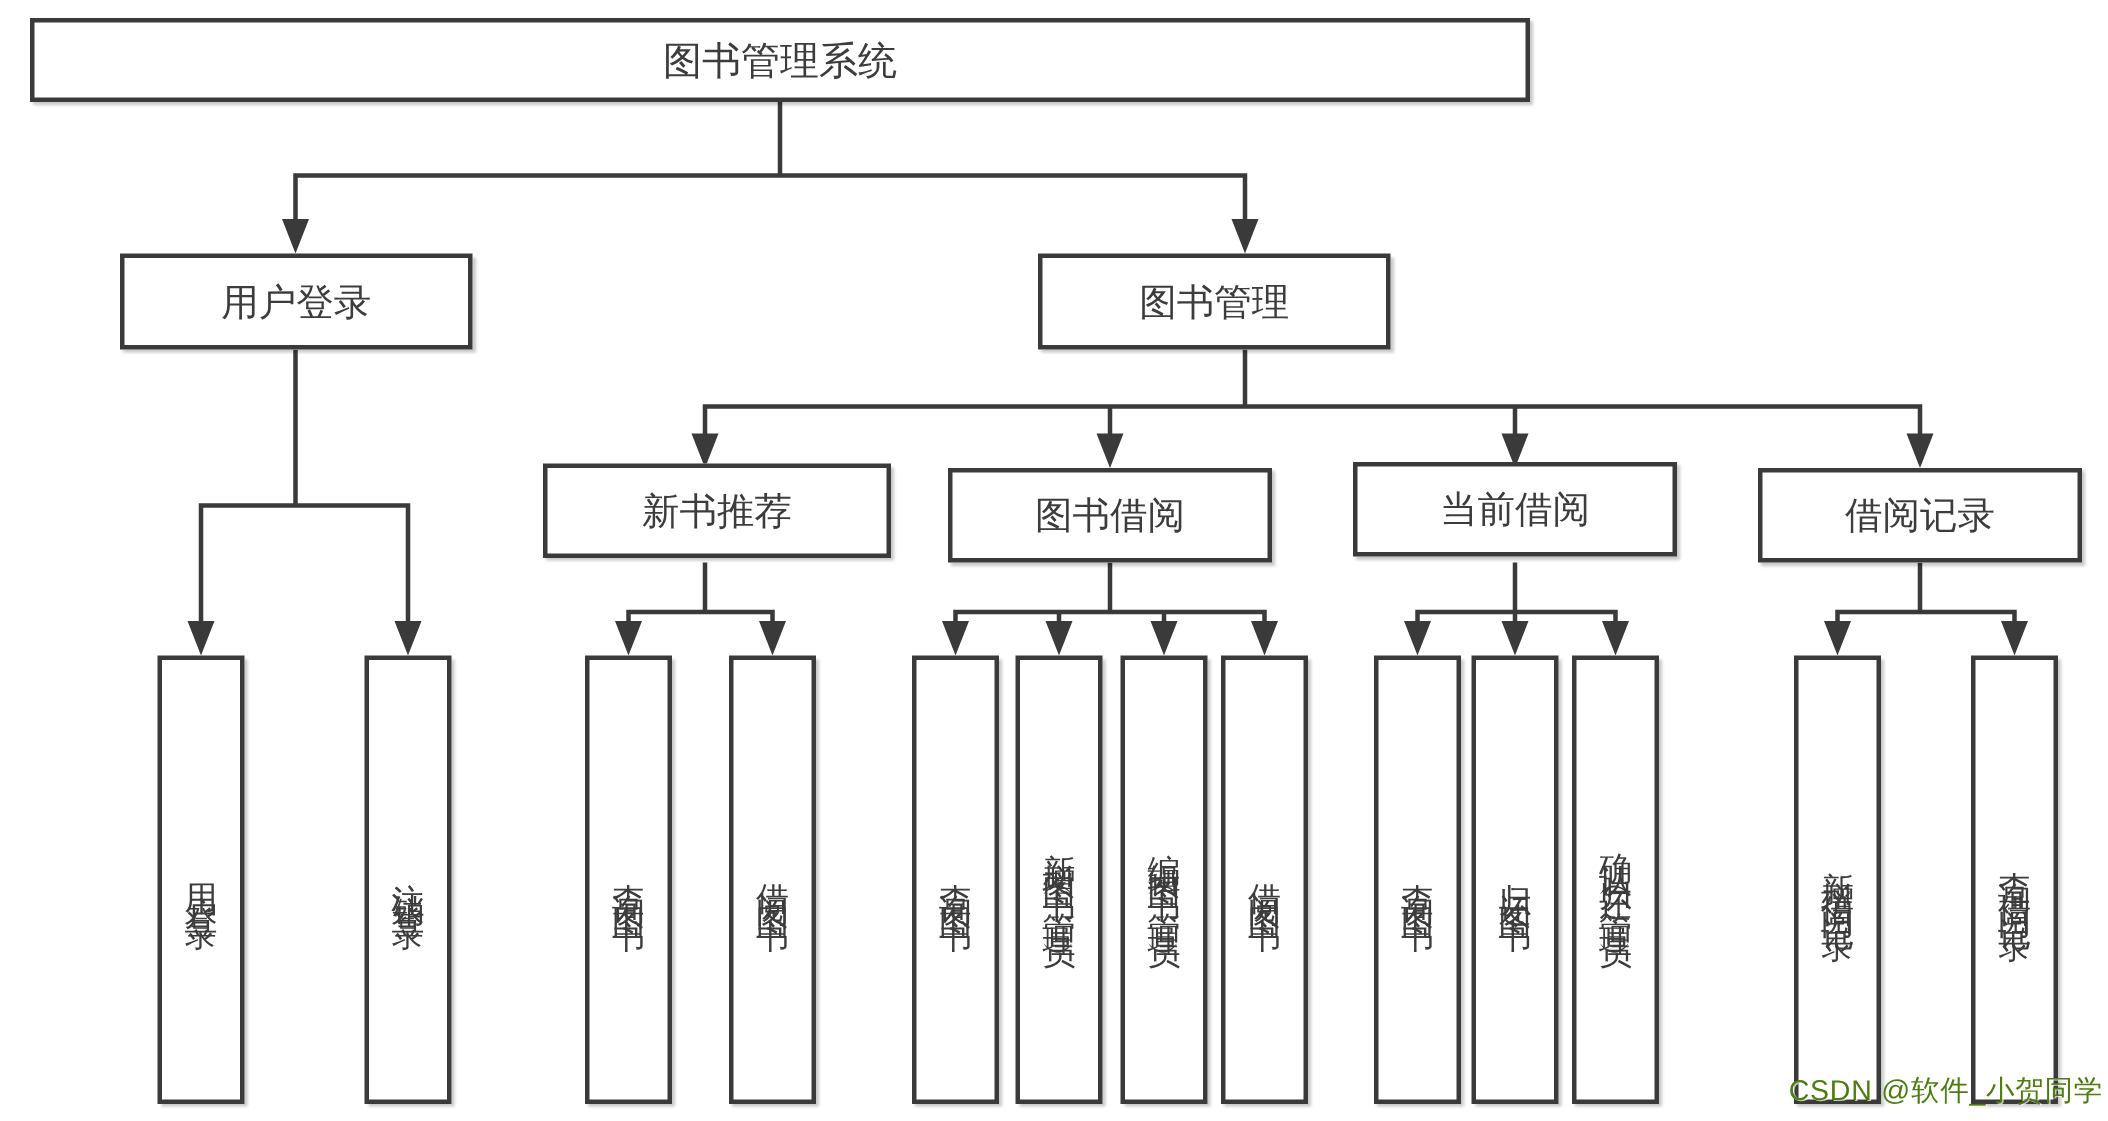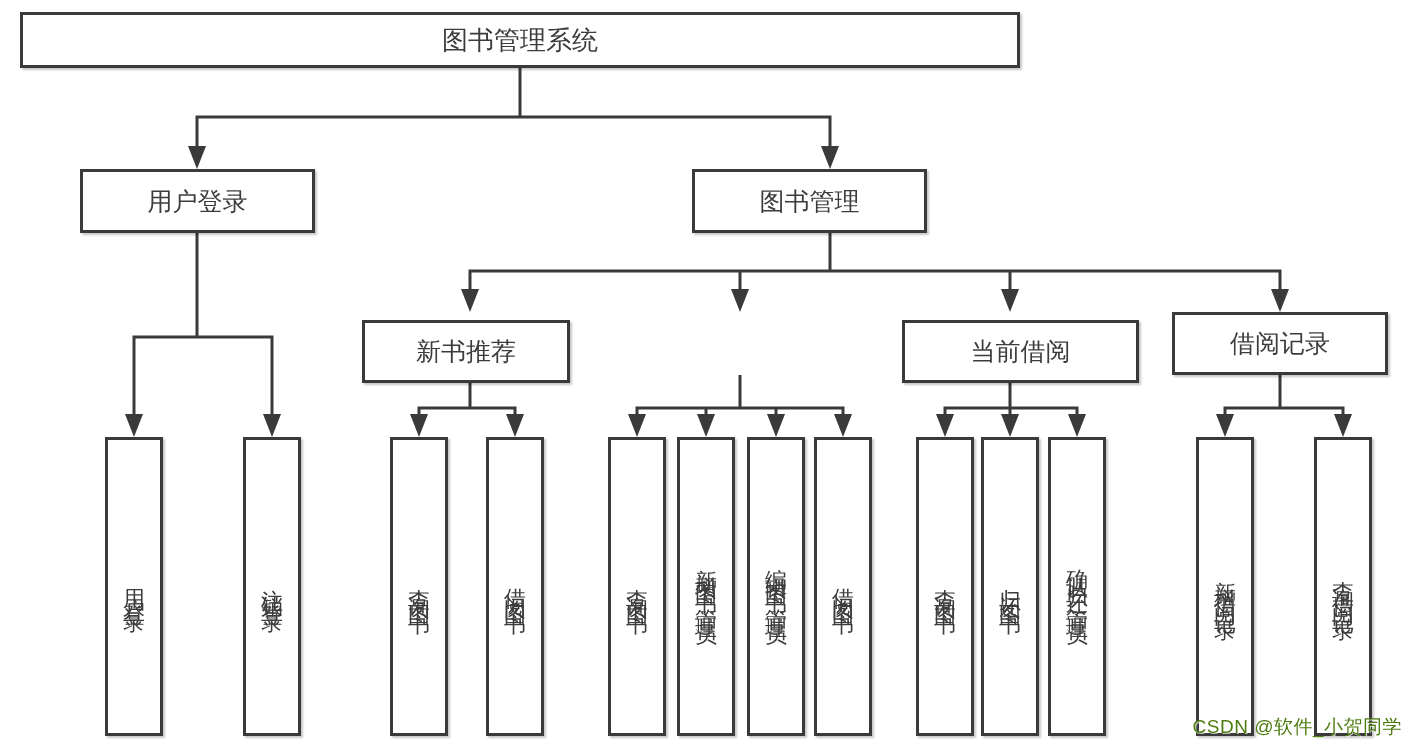--- a/index.html
+++ b/index.html
@@ -73,24 +73,27 @@
     <span>图书管理系统</span>
   </div>
 
   <div class="node lvl2" style="left:80px;top:169px;width:235px;height:64px">
     <span>用户登录</span>
   </div>
   <div class="node lvl2" style="left:692px;top:169px;width:235px;height:64px">
     <span>图书管理</span>
   </div>
 
-  <div class="node lvl2" style="left:362px;top:320px;width:208px;height:63px">
+  <div class="node lvl2" style="left:362px;top:309px;width:232px;height:63px">
     <span>新书推荐</span>
   </div>
-  <div class="node lvl2" style="left:902px;top:320px;width:237px;height:63px">
+  <div class="node lvl2" style="left:632px;top:312px;width:216px;height:63px">
+    <span>图书借阅</span>
+  </div>
+  <div class="node lvl2" style="left:902px;top:308px;width:216px;height:63px">
     <span>当前借阅</span>
   </div>
   <div class="node lvl2" style="left:1172px;top:312px;width:216px;height:63px">
     <span>借阅记录</span>
   </div>
 
   <div class="leaf" style="left:105px">
     <span>用户登录</span>
   </div>
   <div class="leaf" style="left:243px">

